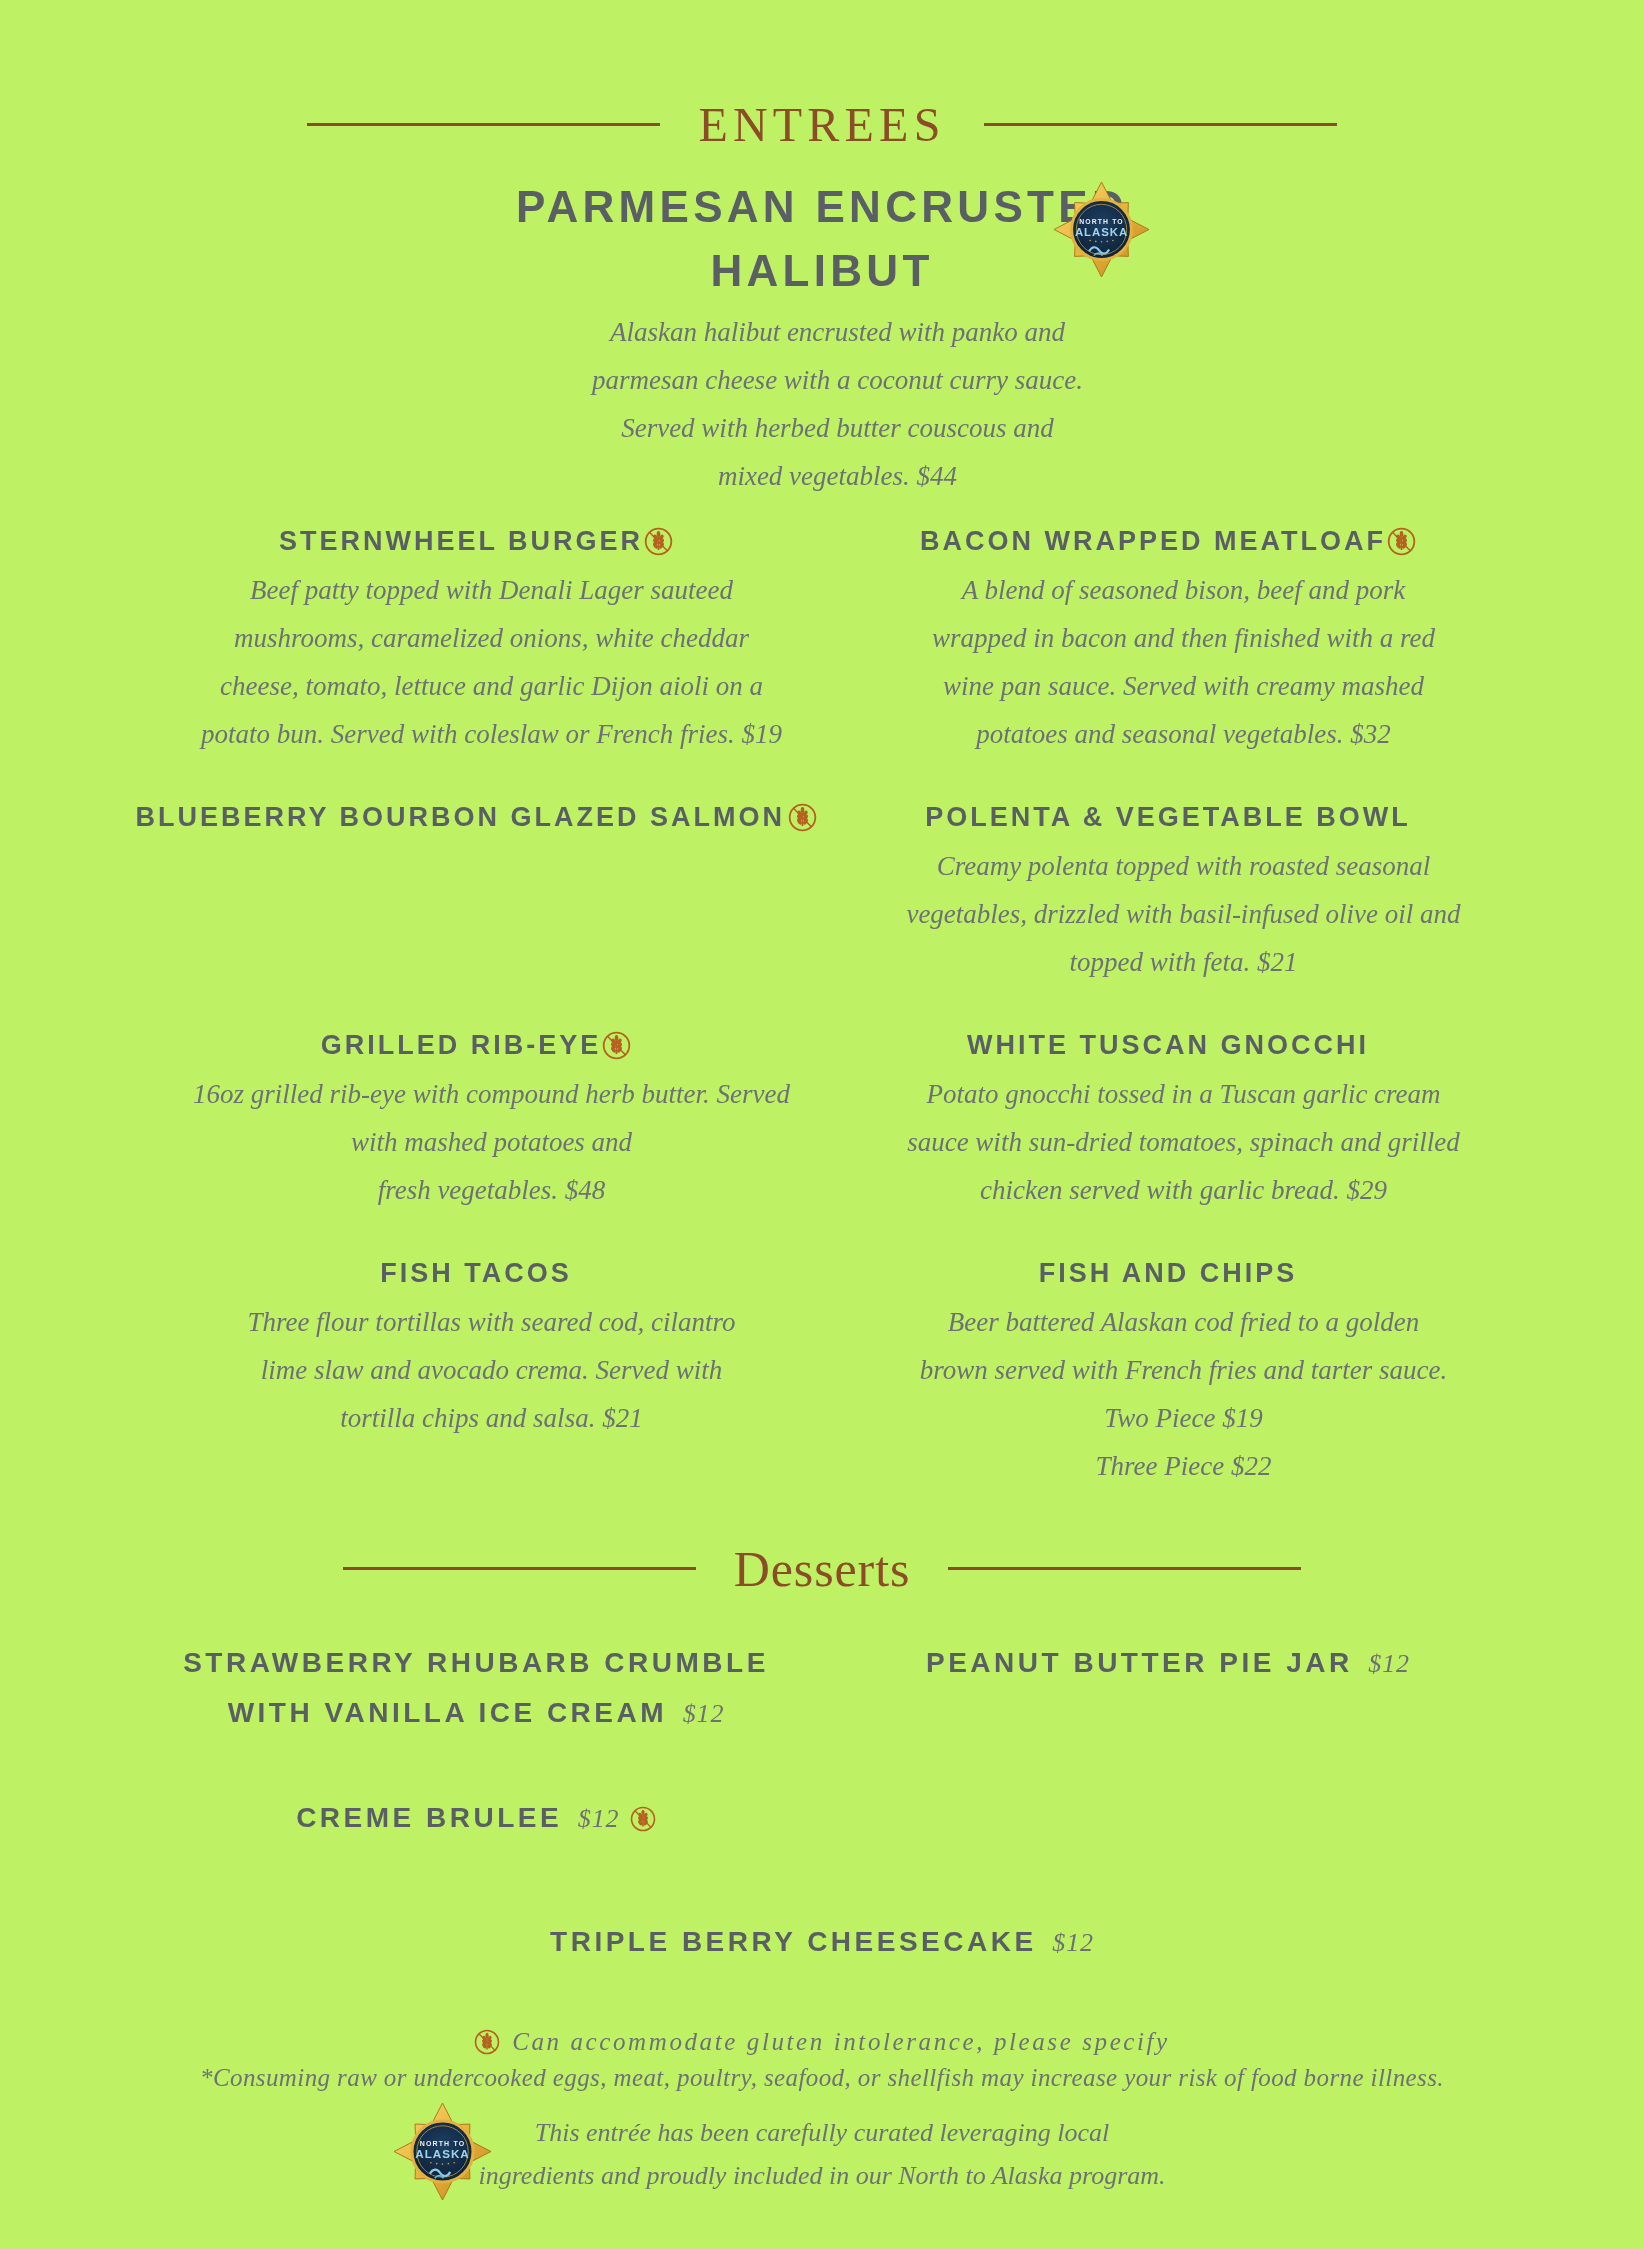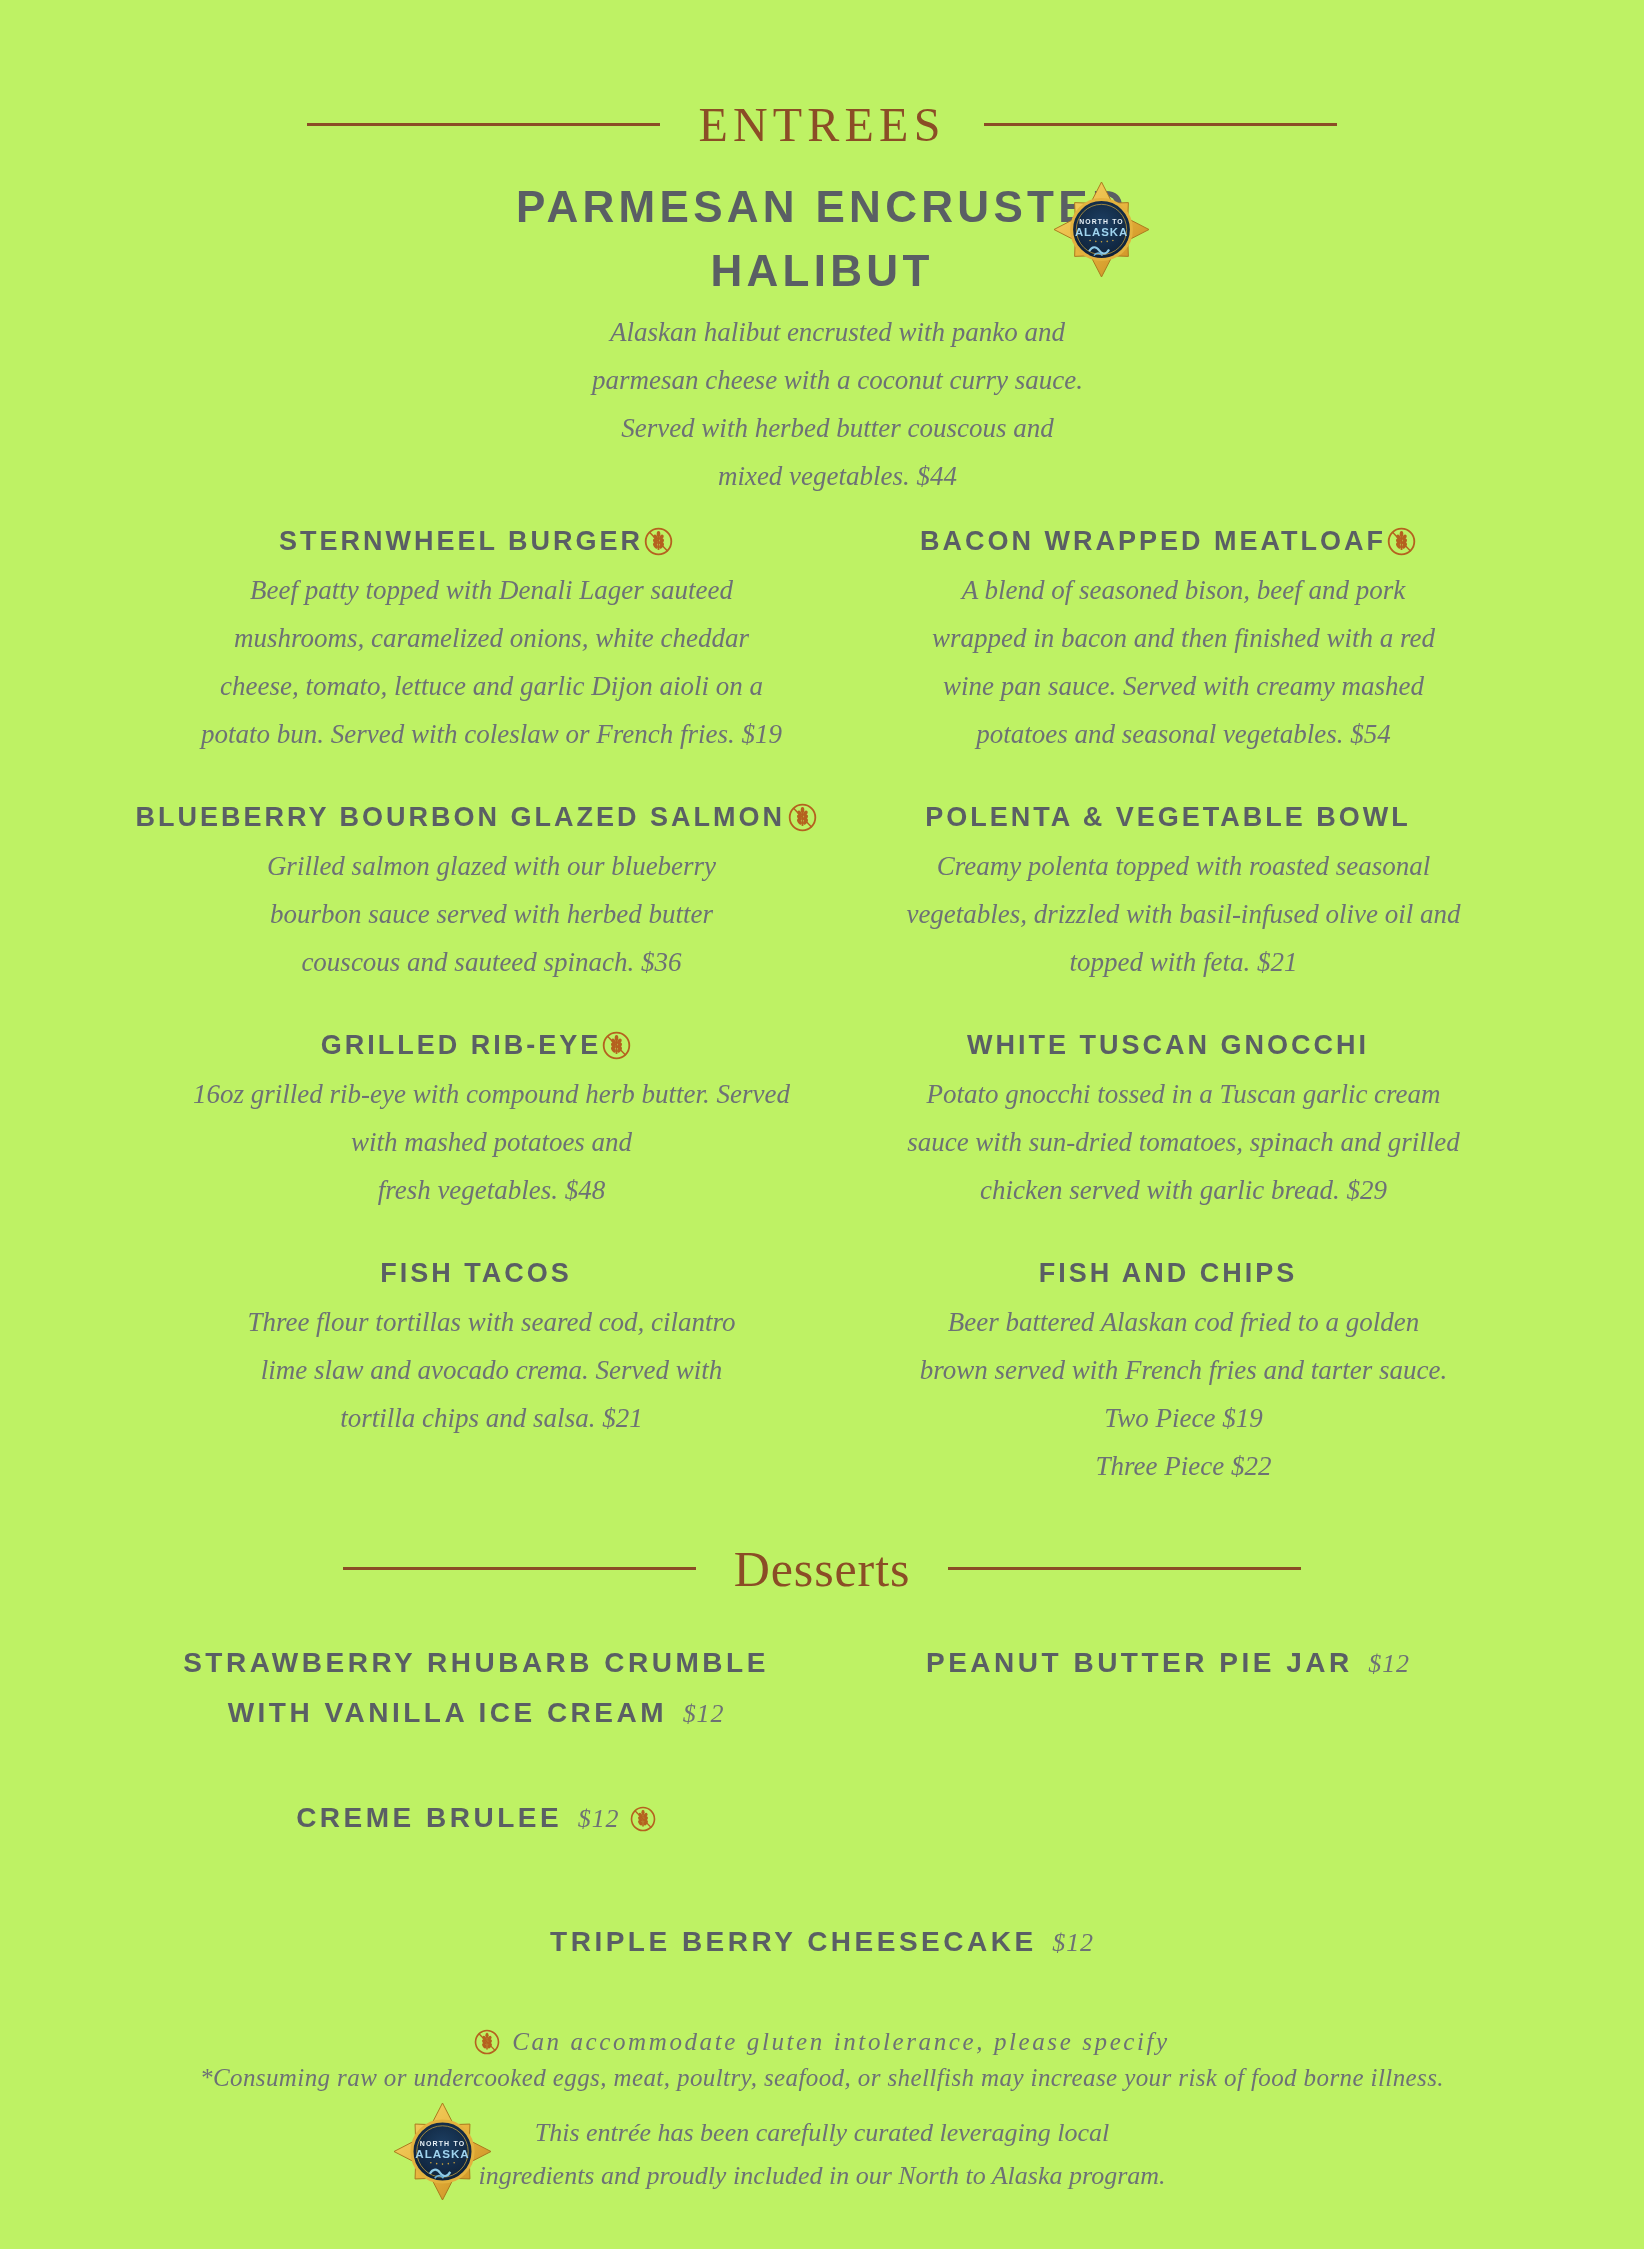--- a/index.html
+++ b/index.html
@@ -184,33 +184,30 @@
     <div class="dish">
       <div class="dish-head">
         <span class="dish-name">BACON WRAPPED MEATLOAF</span>
         <svg class="wheat-icon" viewBox="0 0 24 24">
             <use href="#wheatGlyph"></use>
           </svg>
       </div>
       <div class="dish-desc">A blend of seasoned bison, beef and pork
 wrapped in bacon and then finished with a red
 wine pan sauce.  Served with creamy mashed
-potatoes and seasonal vegetables. $54</div>
+potatoes and seasonal vegetables. $32</div>
     </div>
 
     <div class="dish">
       <div class="dish-head tight">
         <span class="dish-name">BLUEBERRY BOURBON GLAZED SALMON</span>
         <svg class="wheat-icon" viewBox="0 0 24 24">
             <use href="#wheatGlyph"></use>
           </svg>
       </div>
-      <div class="dish-desc">Grilled salmon glazed with our blueberry
-bourbon sauce served with herbed butter
-couscous and sauteed spinach. $36</div>
     </div>
 
     <div class="dish">
       <div class="dish-head">
         <span class="dish-name">POLENTA &amp; VEGETABLE BOWL</span>
       </div>
       <div class="dish-desc">Creamy polenta topped with roasted seasonal
 vegetables, drizzled with basil-infused olive oil and
 topped with feta. $21</div>
     </div>

